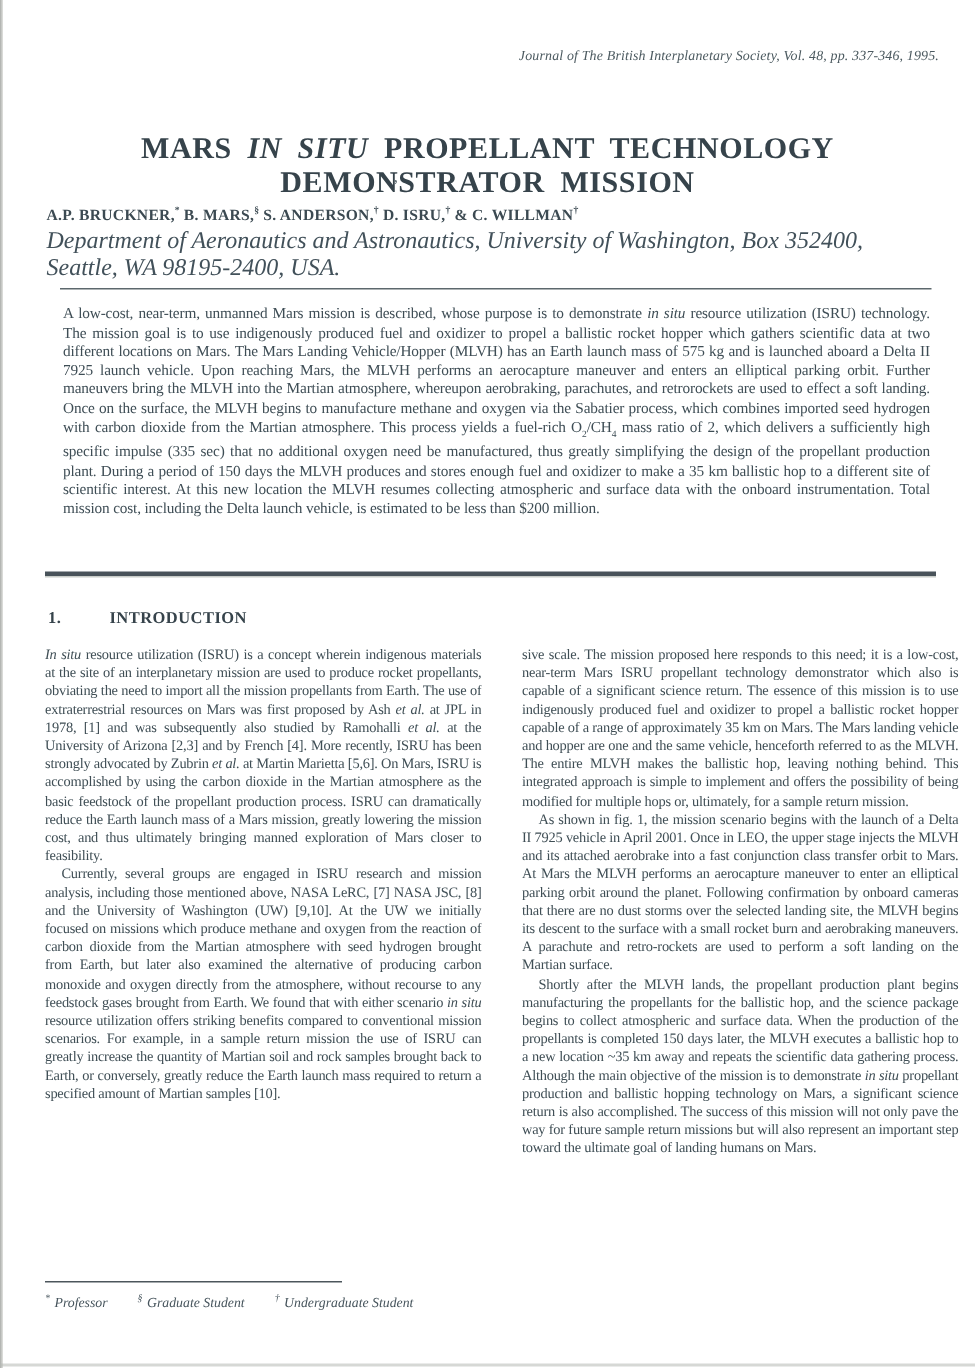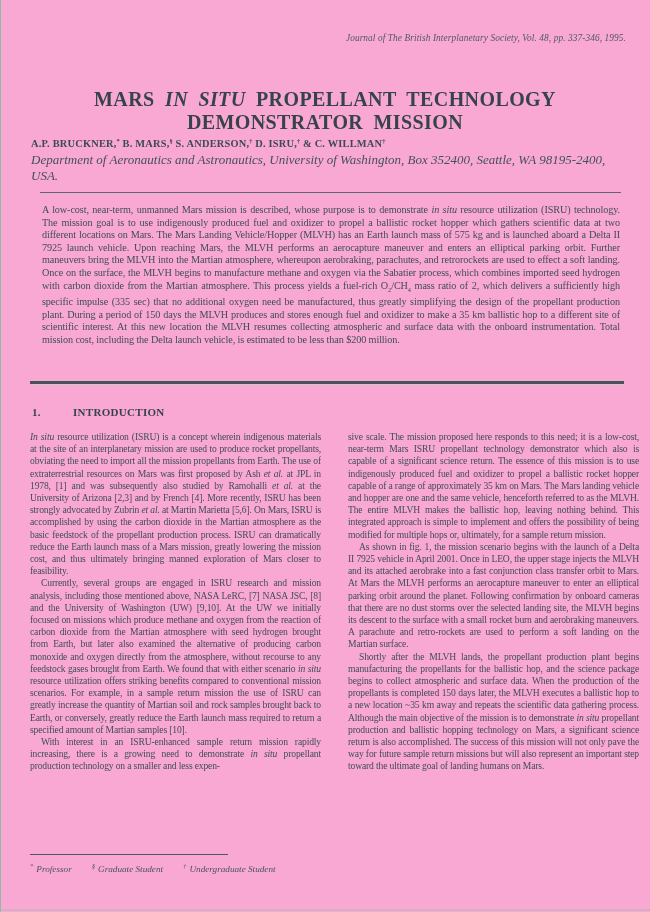--- a/index.html
+++ b/index.html
@@ -1,33 +1,33 @@
 <!DOCTYPE html>
 <html><head>
 <meta charset="utf-8">
 <style>
   html,body{margin:0;padding:0;background:#e8e8e4;}
-  .page{position:relative;width:650px;height:912px;background:#f9a8d4;overflow:hidden;
+  .page{position:relative;width:650px;height:912px;background:#ffffff;overflow:hidden;
         font-family:"Liberation Serif","DejaVu Serif",serif;color:#3f4e55;}
   .scan-edge-left{position:absolute;left:0;top:0;width:2px;height:100%;
         background:linear-gradient(to right,#8f928e,#d9dad6);opacity:.75;}
   .scan-edge-bottom{position:absolute;left:0;bottom:1px;height:2px;width:100%;background:#b5b8b2;opacity:.55;}
 
   .journal-header{position:absolute;top:33px;right:24px;font-style:italic;font-size:9.3px;
         color:#4c5a60;letter-spacing:.1px;}
 
   .title{position:absolute;top:88px;left:30px;right:30px;margin:0;text-align:center;
         font-size:20px;font-weight:bold;color:#36434b;letter-spacing:.4px;word-spacing:5px;}
   .title .it{font-style:italic;}
 
   .stray-mark{position:absolute;top:118px;left:262px;font-size:11px;color:#5a676e;}
 
   .authors{position:absolute;top:137px;left:31px;right:30px;font-size:10.4px;font-weight:bold;
         color:#3c4a52;letter-spacing:.2px;}
-  .affiliation{position:absolute;top:152px;left:31px;right:30px;font-size:13px;font-style:italic;
+  .affiliation{position:absolute;top:152px;left:31px;right:30px;font-size:16px;font-style:italic;
         color:#42515a;}
 
   .rule-thin{position:absolute;top:192px;left:40px;width:581px;border:none;
         border-top:1.5px solid #5d686d;margin:0;}
 
   .abstract{position:absolute;top:204px;left:42px;width:578px;margin:0;font-size:10.2px;
         line-height:12.6px;text-align:justify;letter-spacing:-.1px;color:#3e4d55;}
 
   .rule-thick{position:absolute;top:381px;left:30px;width:594px;height:3px;border:none;
         background:#49535a;margin:0;box-shadow:0 1px 0 #c9cdc9;}
@@ -76,21 +76,20 @@
 
   <hr class="rule-thick">
 
   <div class="section-heading">
     <span class="sec-num">1.</span><span class="sec-label">INTRODUCTION</span>
   </div>
 
   <div class="col col-left">
     <p class="body-p"><span class="seg-italic">In situ</span><span> resource utilization (ISRU) is a concept wherein indigenous materials at the site of an interplanetary mission are used to produce rocket propellants, obviating the need to import all the mission propellants from Earth. The use of extraterrestrial resources on Mars was first proposed by Ash </span><span class="seg-italic">et al.</span><span> at JPL in 1978, [1] and was subsequently also studied by Ramohalli </span><span class="seg-italic">et al.</span><span> at the University of Arizona [2,3] and by French [4]. More recently, ISRU has been strongly advocated by Zubrin </span><span class="seg-italic">et al.</span><span> at Martin Marietta [5,6]. On Mars, ISRU is accomplished by using the carbon dioxide in the Martian atmosphere as the basic feedstock of the propellant production process. ISRU can dramatically reduce the Earth launch mass of a Mars mission, greatly lowering the mission cost, and thus ultimately bringing manned exploration of Mars closer to feasibility.</span></p>
     <p class="body-p"><span>Currently, several groups are engaged in ISRU research and mission analysis, including those mentioned above, NASA LeRC, [7] NASA JSC, [8] and the University of Washington (UW) [9,10]. At the UW we initially focused on missions which produce methane and oxygen from the reaction of carbon dioxide from the Martian atmosphere with seed hydrogen brought from Earth, but later also examined the alternative of producing carbon monoxide and oxygen directly from the atmosphere, without recourse to any feedstock gases brought from Earth. We found that with either scenario </span><span class="seg-italic">in situ</span><span> resource utilization offers striking benefits compared to conventional mission scenarios. For example, in a sample return mission the use of ISRU can greatly increase the quantity of Martian soil and rock samples brought back to Earth, or conversely, greatly reduce the Earth launch mass required to return a specified amount of Martian samples [10].</span></p>
-    <p class="body-p"><span>With interest in an ISRU-enhanced sample return mission rapidly increasing, there is a growing need to demonstrate </span><span class="seg-italic">in situ</span><span> propellant production technology on a smaller and less expen-</span></p>
   </div>
 
   <div class="col col-right">
     <p class="body-p"><span>sive scale. The mission proposed here responds to this need; it is a low-cost, near-term Mars ISRU propellant technology demonstrator which also is capable of a significant science return. The essence of this mission is to use indigenously produced fuel and oxidizer to propel a ballistic rocket hopper capable of a range of approximately 35 km on Mars. The Mars landing vehicle and hopper are one and the same vehicle, henceforth referred to as the MLVH. The entire MLVH makes the ballistic hop, leaving nothing behind. This integrated approach is simple to implement and offers the possibility of being modified for multiple hops or, ultimately, for a sample return mission.</span></p>
     <p class="body-p"><span>As shown in fig. 1, the mission scenario begins with the launch of a Delta II 7925 vehicle in April 2001. Once in LEO, the upper stage injects the MLVH and its attached aerobrake into a fast conjunction class transfer orbit to Mars. At Mars the MLVH performs an aerocapture maneuver to enter an elliptical parking orbit around the planet. Following confirmation by onboard cameras that there are no dust storms over the selected landing site, the MLVH begins its descent to the surface with a small rocket burn and aerobraking maneuvers. A parachute and retro-rockets are used to perform a soft landing on the Martian surface.</span></p>
     <p class="body-p"><span>Shortly after the MLVH lands, the propellant production plant begins manufacturing the propellants for the ballistic hop, and the science package begins to collect atmospheric and surface data. When the production of the propellants is completed 150 days later, the MLVH executes a ballistic hop to a new location ~35 km away and repeats the scientific data gathering process. Although the main objective of the mission is to demonstrate </span><span class="seg-italic">in situ</span><span> propellant production and ballistic hopping technology on Mars, a significant science return is also accomplished. The success of this mission will not only pave the way for future sample return missions but will also represent an important step toward the ultimate goal of landing humans on Mars.</span></p>
   </div>
 
   <div class="footnote-block">
     <hr class="footnote-rule">

